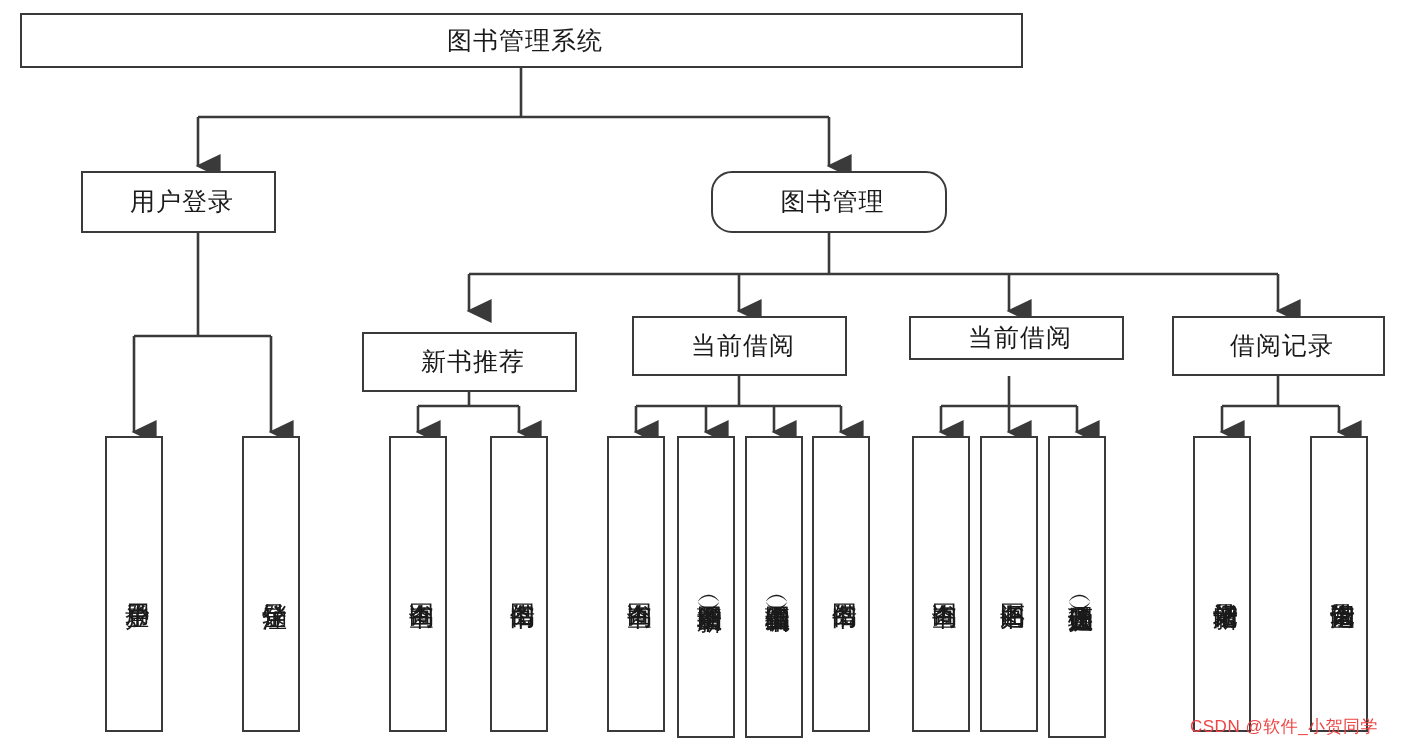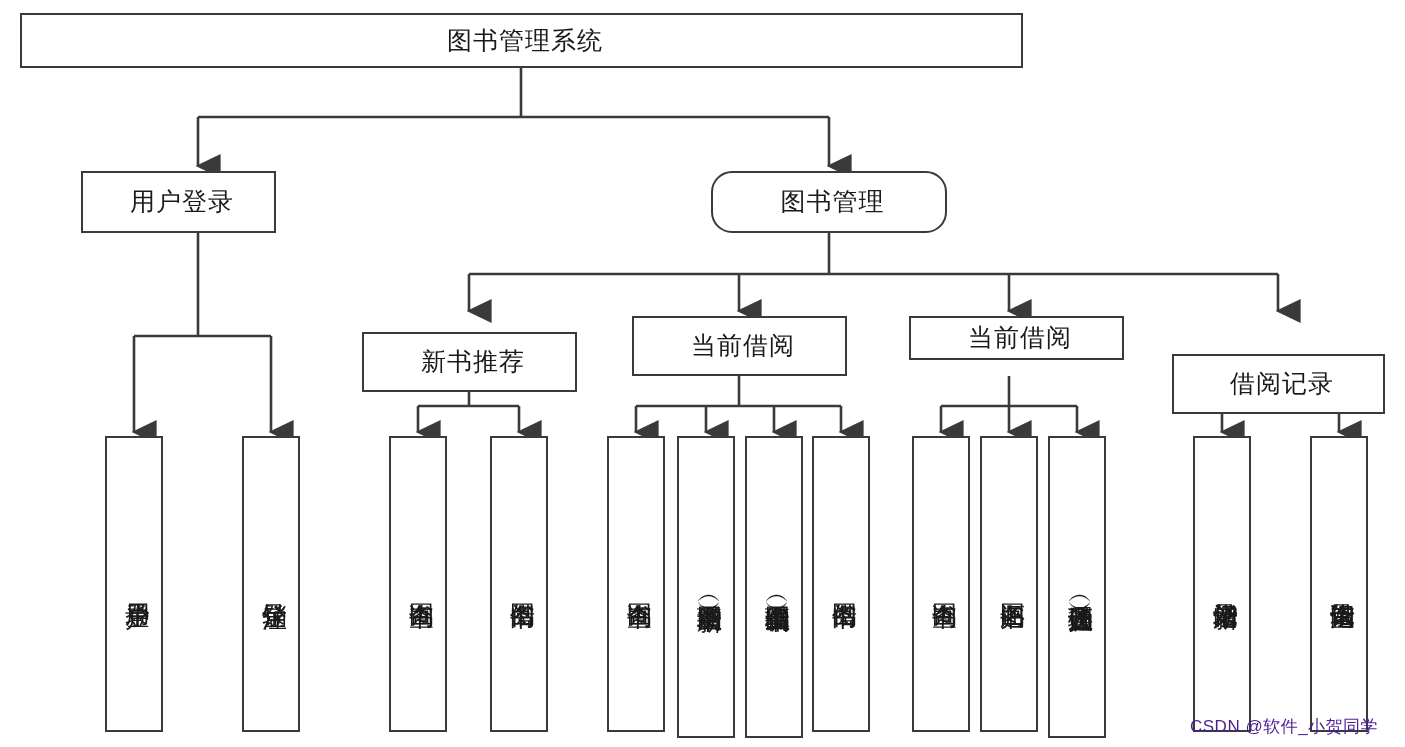--- a/index.html
+++ b/index.html
@@ -46,21 +46,21 @@
     letter-spacing: 0px;
     writing-mode: vertical-rl;
     text-orientation: upright;
     white-space: nowrap;
     padding-top: 4px;
     padding-bottom: 4px;
   }
   .watermark {
     position: absolute;
     font-size: 17px;
-    color: #4c1d95;
+    color: #ef4444;
     white-space: nowrap;
     letter-spacing: 0.5px;
     pointer-events: none;
   }
 </style>
 </head>
 <body>
 
 <div id="diagram-root">
 
@@ -128,21 +128,21 @@
 
   <div class="box box-h" style="left:362px; top:332px; width:215px; height:60px;">
     <span>新书推荐</span>
   </div>
   <div class="box box-h" style="left:632px; top:316px; width:215px; height:60px;">
     <span>当前借阅</span>
   </div>
   <div class="box box-h" style="left:902px; top:316px; width:215px; height:44px;margin-left:7px;">
     <span>当前借阅</span>
   </div>
-  <div class="box box-h" style="left:1172px; top:316px; width:213px; height:60px;margin-top:38px;">
+  <div class="box box-h" style="left:1172px; top:316px; width:213px; height:60px;">
     <span>借阅记录</span>
   </div>
 
   <div class="box box-v" style="left:105px; top:436px; width:58px; height:296px;">
     <span>用户登录</span>
   </div>
   <div class="box box-v" style="left:242px; top:436px; width:58px; height:296px;">
     <span>注销登录</span>
   </div>
 

